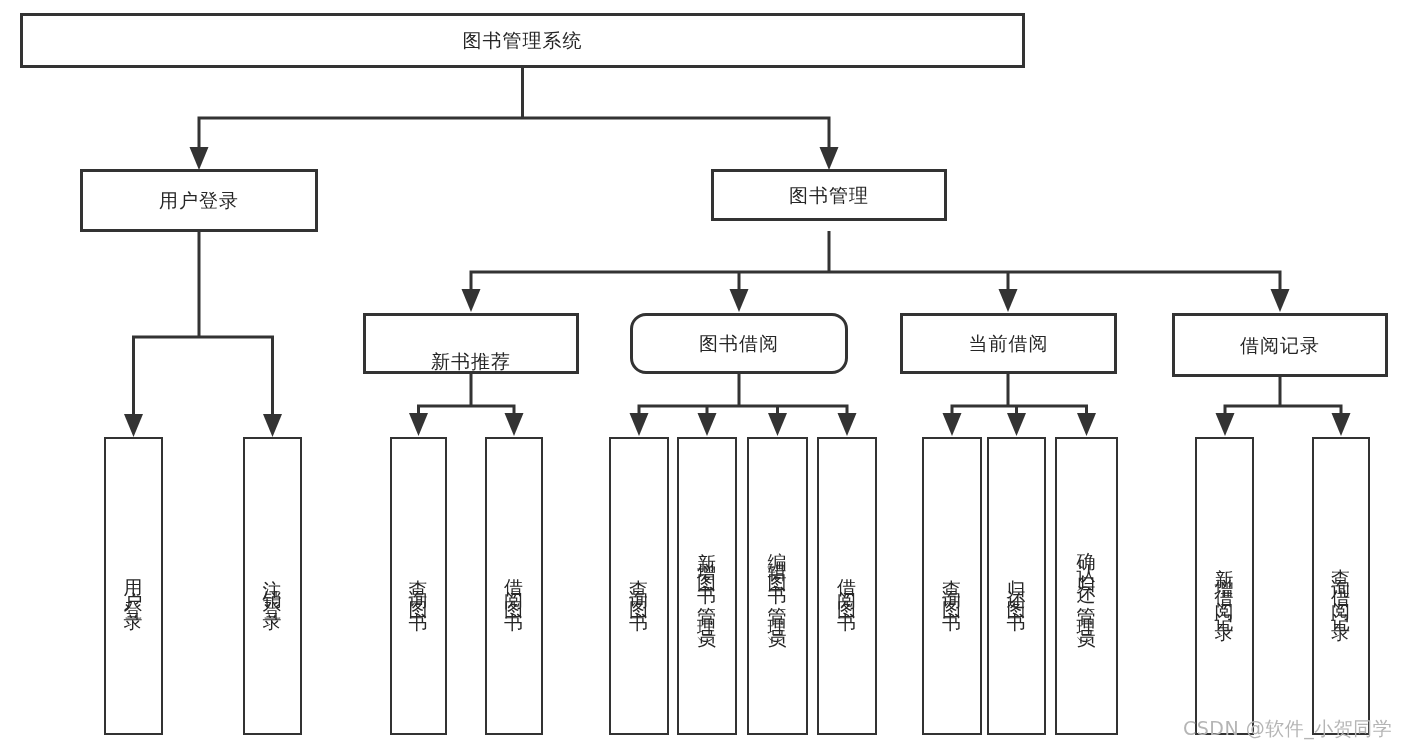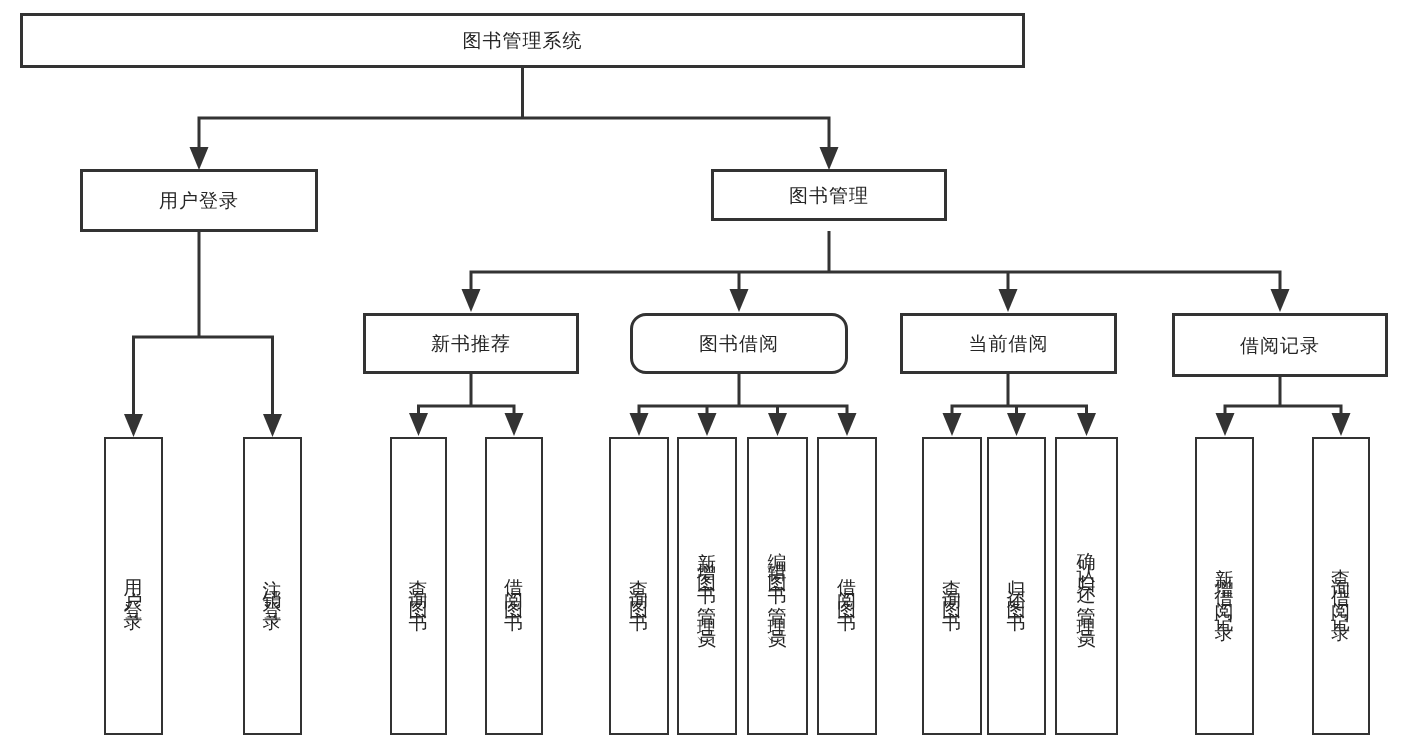--- a/index.html
+++ b/index.html
@@ -90,21 +90,21 @@
     <span>图书管理系统</span>
   </div>
 
   <div class="box" style="left:80px;top:169px;width:238px;height:63px;">
     <span>用户登录</span>
   </div>
   <div class="box" style="left:711px;top:169px;width:236px;height:52px;">
     <span>图书管理</span>
   </div>
 
-  <div class="box" style="left:363px;top:313px;width:216px;height:61px;">
+  <div class="box" style="left:363px;top:313px;width:216px;height:61px;align-items:flex-end;">
     <span>新书推荐</span>
   </div>
   <div class="box" style="left:630px;top:313px;width:218px;height:61px;border-radius:16px;">
     <span>图书借阅</span>
   </div>
   <div class="box" style="left:900px;top:313px;width:217px;height:61px;">
     <span>当前借阅</span>
   </div>
   <div class="box" style="left:1172px;top:313px;width:216px;height:64px;">
     <span>借阅记录</span>
@@ -147,14 +147,15 @@
     <span>确认归还（管理员）</span>
   </div>
 
   <div class="box leaf" style="left:1195px;top:437px;width:59px;height:298px;">
     <span>新增借阅记录</span>
   </div>
   <div class="box leaf" style="left:1312px;top:437px;width:58px;height:298px;">
     <span>查询借阅记录</span>
   </div>
 
+  <div class="watermark">CSDN @软件_小贺同学</div>
 
 </div>
 
 </body></html>

